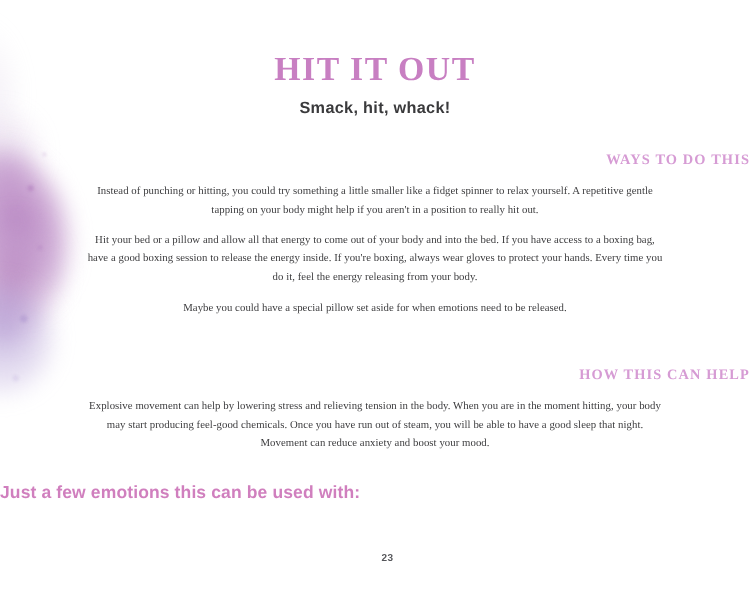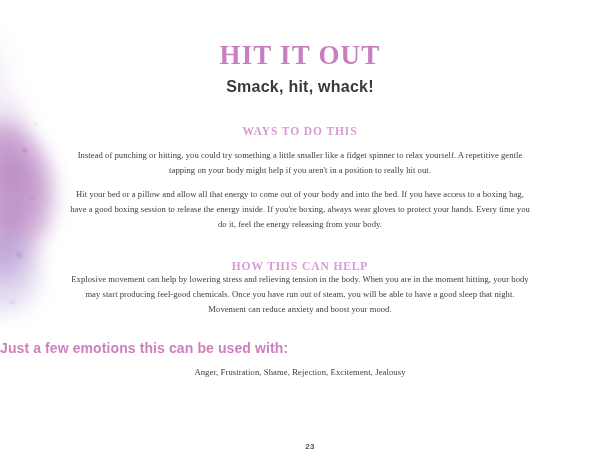--- a/index.html
+++ b/index.html
@@ -99,52 +99,52 @@
     letter-spacing: 1.2px;
     margin: 0;
     padding-top: 41px;
     line-height: 1.05;
   }
 
   .subtitle {
     text-align: center;
     color: #3a3a3c;
     font-family: "Liberation Sans", sans-serif;
-    font-size: 16px;
+    font-size: 13px;
     font-weight: 600;
     letter-spacing: 0.25px;
     margin: 9px 0 0 0;
   }
 
   .section-heading {
-    text-align: center;
+    text-align: right;
     color: #d69bd4;
     font-family: "Liberation Serif", serif;
     font-weight: bold;
     font-size: 11.5px;
     letter-spacing: 0.9px;
     margin: 0;
   }
   .section-heading.ways  { margin-top: 29px; }
-  .section-heading.help  { margin-top: 27px; }
+  .section-heading.help  { margin-top: 40px; }
 
   .body-block {
     width: 466px;
     margin: 0 auto;
     text-align: center;
     color: #3c3c3e;
     font-family: "Liberation Serif", serif;
     font-size: 8.6px;
     line-height: 1.75;
     letter-spacing: 0.05px;
   }
   .body-block p { margin: 0; }
   .body-block p + p { margin-top: 9px; }
   .body-block.ways-body { margin-top: 11px; }
-  .body-block.help-body { }
+  .body-block.help-body { margin-top: 11px; }
 
   .emotions-heading {
     text-align: left;
     color: #d07fbe;
     font-family: Liberation Sans, sans-serif;
     font-weight: bold;
     font-size: 14px;
     letter-spacing: 0.1px;
     margin: 23px 0 0 0;
   }
@@ -192,27 +192,27 @@
 
   <h1 class="title">HIT IT OUT</h1>
 
   <div class="subtitle">Smack, hit, whack!</div>
 
   <h2 class="section-heading ways">WAYS TO DO THIS</h2>
 
   <div class="body-block ways-body">
     <p>Instead of punching or hitting, you could try something a little smaller like a fidget spinner to relax yourself. A repetitive gentle tapping on your body might help if you aren't in a position to really hit out.</p>
     <p>Hit your bed or a pillow and allow all that energy to come out of your body and into the bed. If you have access to a boxing bag, have a good boxing session to release the energy inside. If you're boxing, always wear gloves to protect your hands. Every time you do it, feel the energy releasing from your body.</p>
+    <p>Maybe you could have a special pillow set aside for when emotions need to be released.</p>
   </div>
 
   <h2 class="section-heading help">HOW THIS CAN HELP</h2>
 
   <div class="body-block help-body">
     <p>Explosive movement can help by lowering stress and relieving tension in the body. When you are in the moment hitting, your body may start producing feel-good chemicals. Once you have run out of steam, you will be able to have a good sleep that night. Movement can reduce anxiety and boost your mood.</p>
   </div>
 
   <h3 class="emotions-heading">Just a few emotions this can be used with:</h3>
 
-  <div class="emotions-list">Anger, Frustration, Shame, Rejection, Excitement, Jealousy</div>
 
   <div class="page-number">23</div>
 
 </div>
 
 </body></html>

